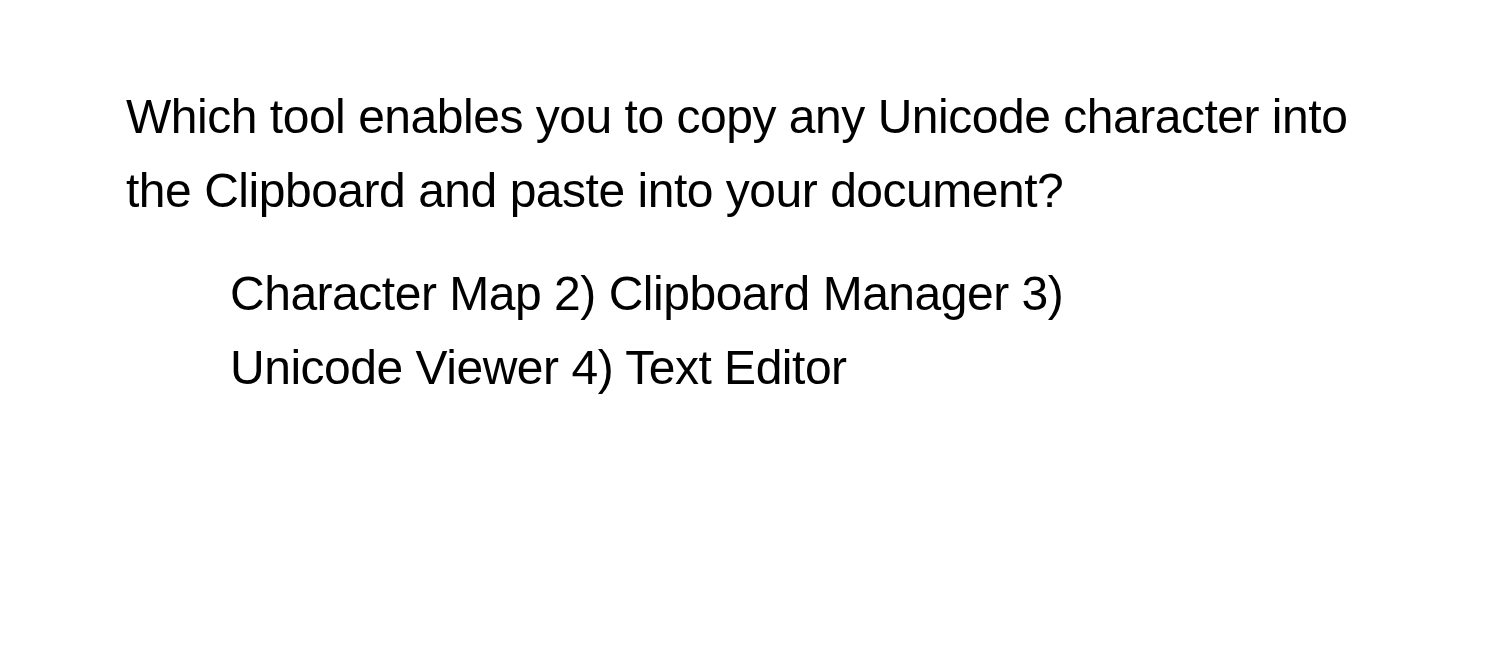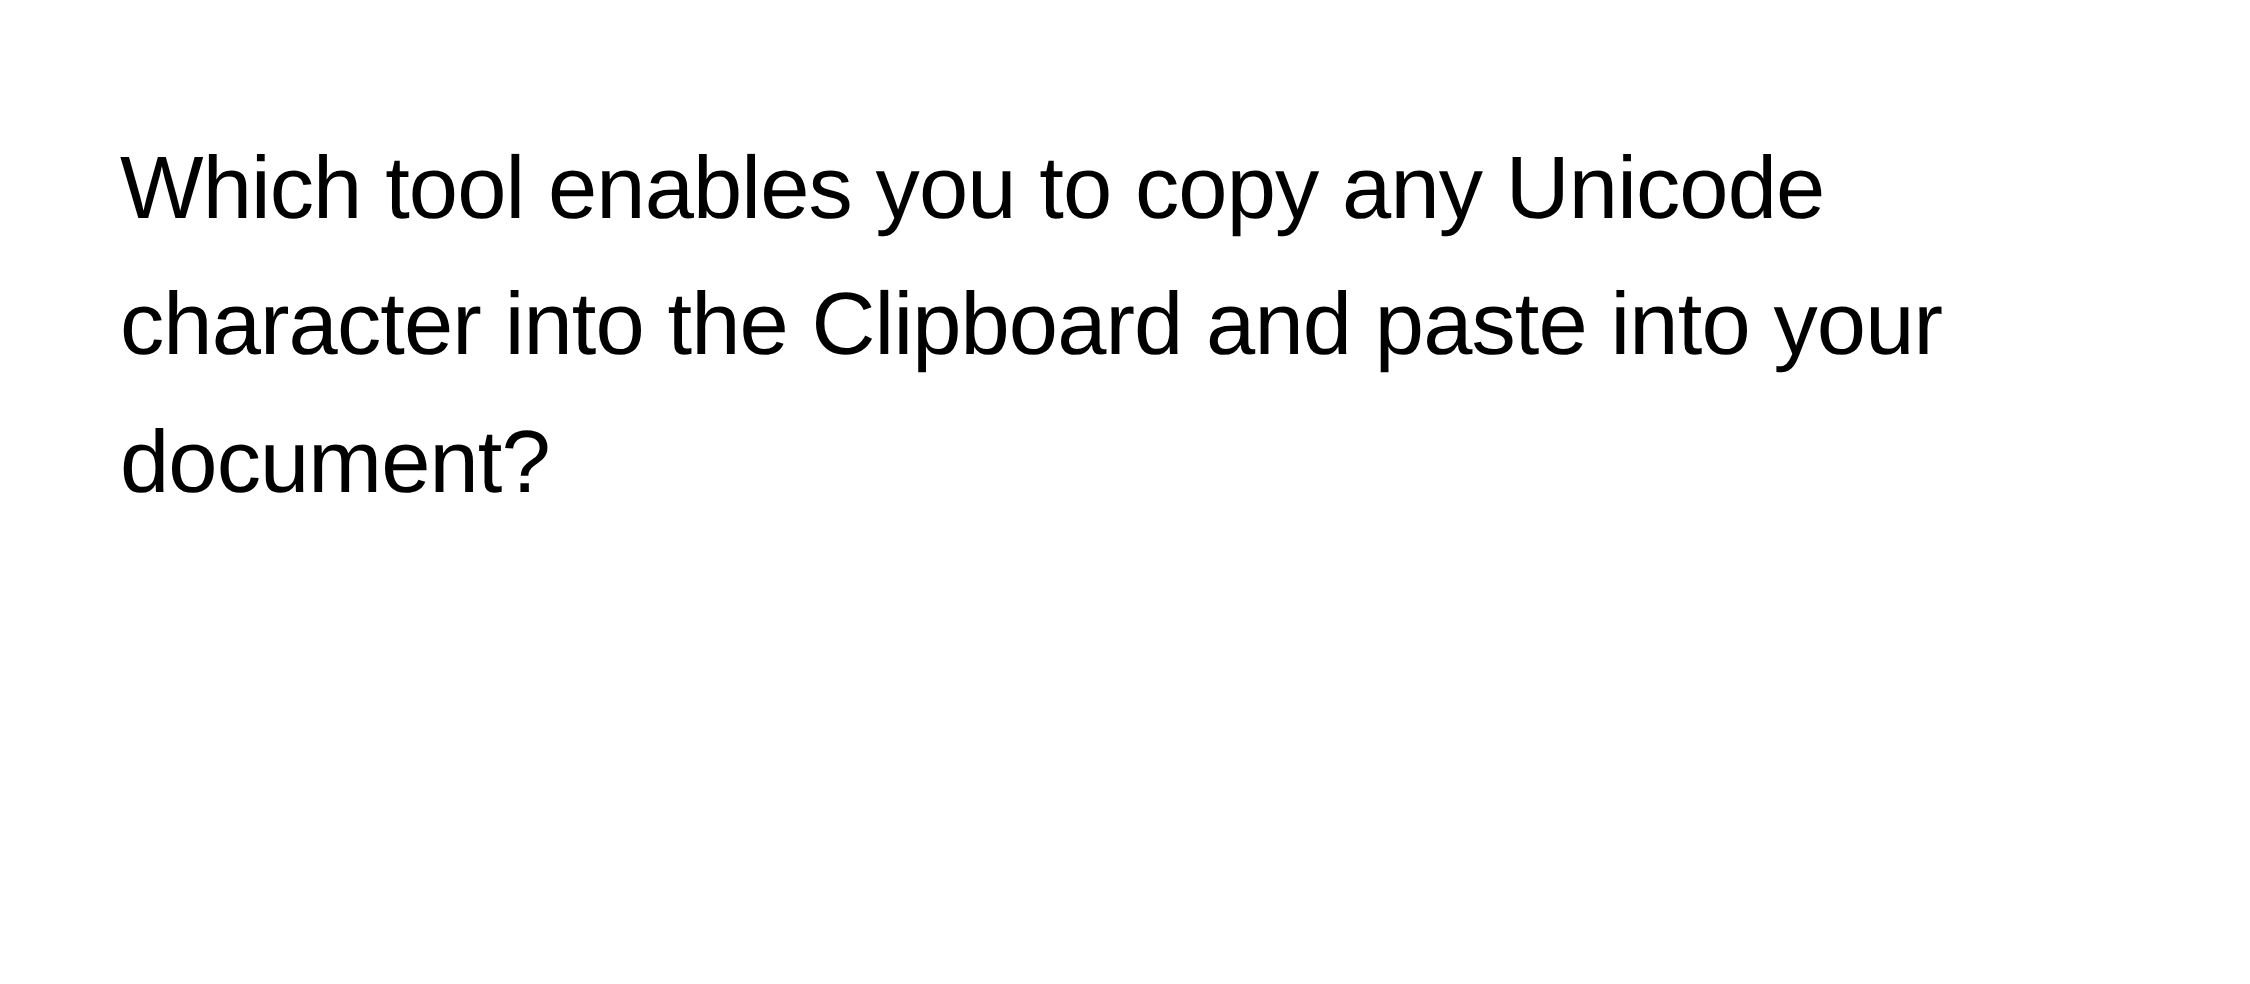--- a/index.html
+++ b/index.html
@@ -12,35 +12,39 @@
       height: 656px;
       background: #ffffff;
       font-family: -apple-system, BlinkMacSystemFont, "Segoe UI", Helvetica, Arial, sans-serif;
       color: #000000;
       padding: 80px 80px 0 80px;
     }
     .question-container {
       max-width: 1340px;
     }
     .question-text {
-      font-size: 59px;
+      font-size: 48px;
       line-height: 1.55;
       font-weight: 400;
       letter-spacing: -0.01em;
+      margin-left: 46px;
     }
     .options-container {
       margin-top: 28px;
       padding-left: 150px;
       max-width: 1100px;
     }
     .options-text {
       font-size: 48px;
       line-height: 1.55;
       font-weight: 400;
       letter-spacing: -0.01em;
     }
   </style>
 </head>
 <body>
 
 <div class="question-container">
   <p class="question-text">Which tool enables you to copy any Unicode character into the Clipboard and paste into your document?</p>
+  <div class="options-container">
+    <p class="options-text">Character Map 2) Clipboard Manager 3) Unicode Viewer 4) Text Editor</p>
+  </div>
 </div>
 
 </body></html>

